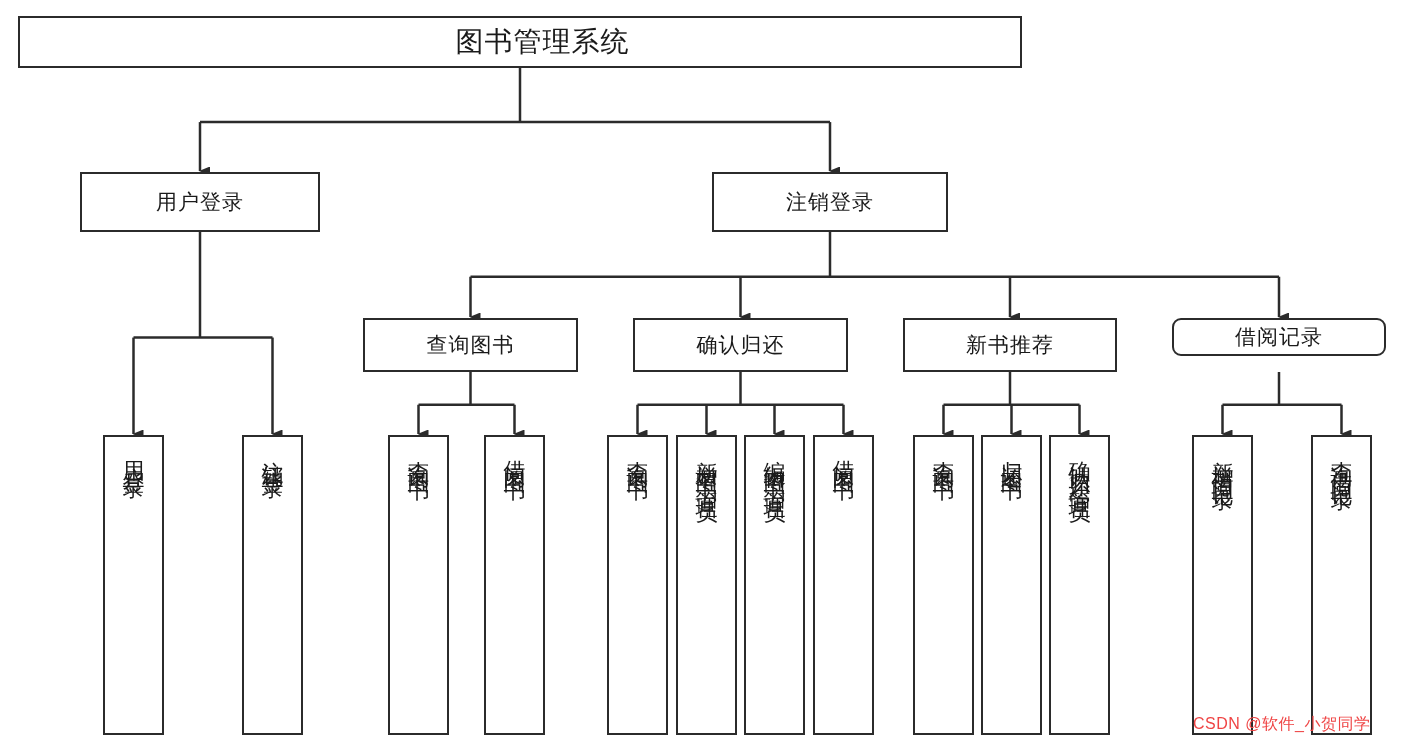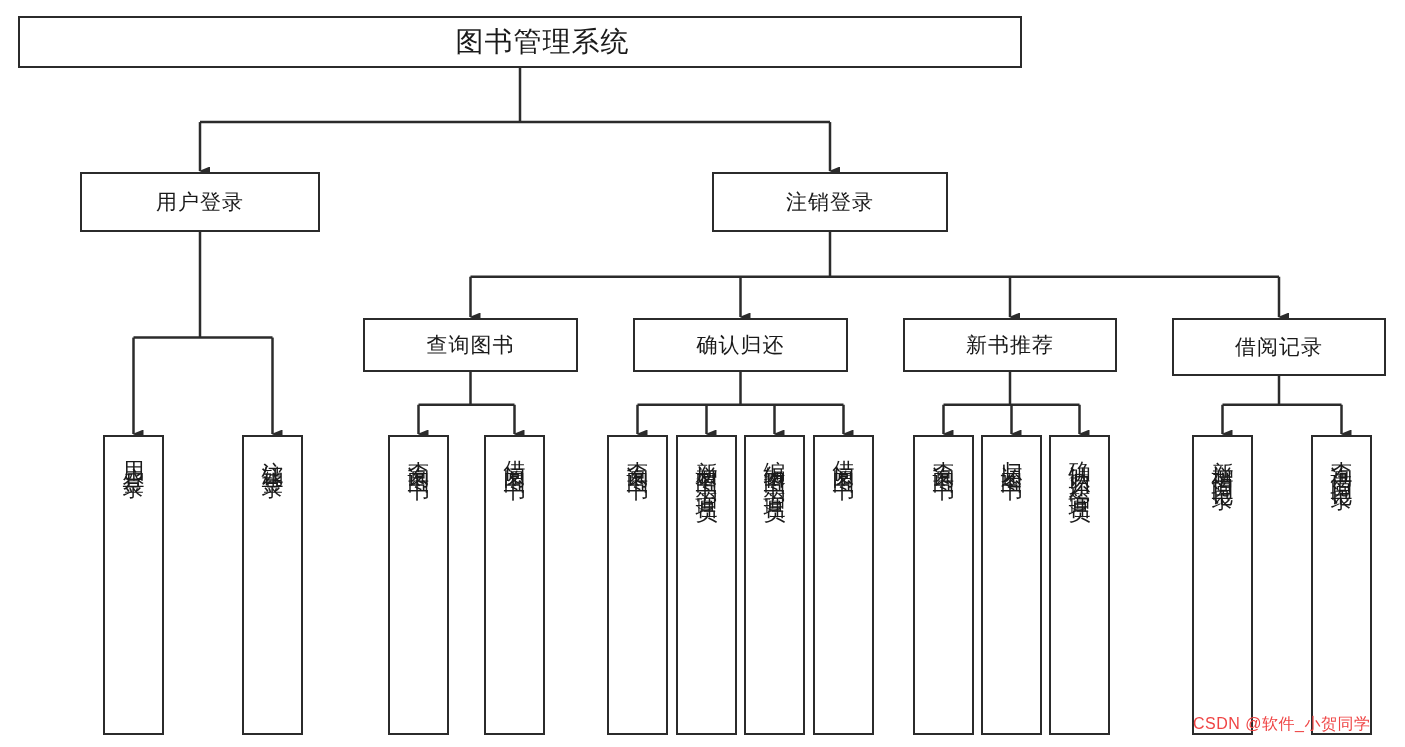--- a/index.html
+++ b/index.html
@@ -129,21 +129,21 @@
       </div>
       <div class="node horiz" style="left: 363px; top: 318px; width: 215px; height: 54px;">
         <span class="label">查询图书</span>
       </div>
       <div class="node horiz" style="left: 633px; top: 318px; width: 215px; height: 54px;">
         <span class="label">确认归还</span>
       </div>
       <div class="node horiz" style="left: 903px; top: 318px; width: 214px; height: 54px;">
         <span class="label">新书推荐</span>
       </div>
-      <div class="node horiz" style="left: 1172px; top: 318px; width: 214px; height: 58px;">
+      <div class="node horiz" style="left: 1172px; top: 318px; width: 214px; height: 38px; border-radius: 9px;">
         <span class="label">借阅记录</span>
       </div>
       <div class="node vert" style="left: 103px; top: 435px; width: 61px; height: 300px;">
         <span class="label">用户登录</span>
       </div>
       <div class="node vert" style="left: 242px; top: 435px; width: 61px; height: 300px;">
         <span class="label">注销登录</span>
       </div>
       <div class="node vert" style="left: 388px; top: 435px; width: 61px; height: 300px;">
         <span class="label">查询图书</span>

